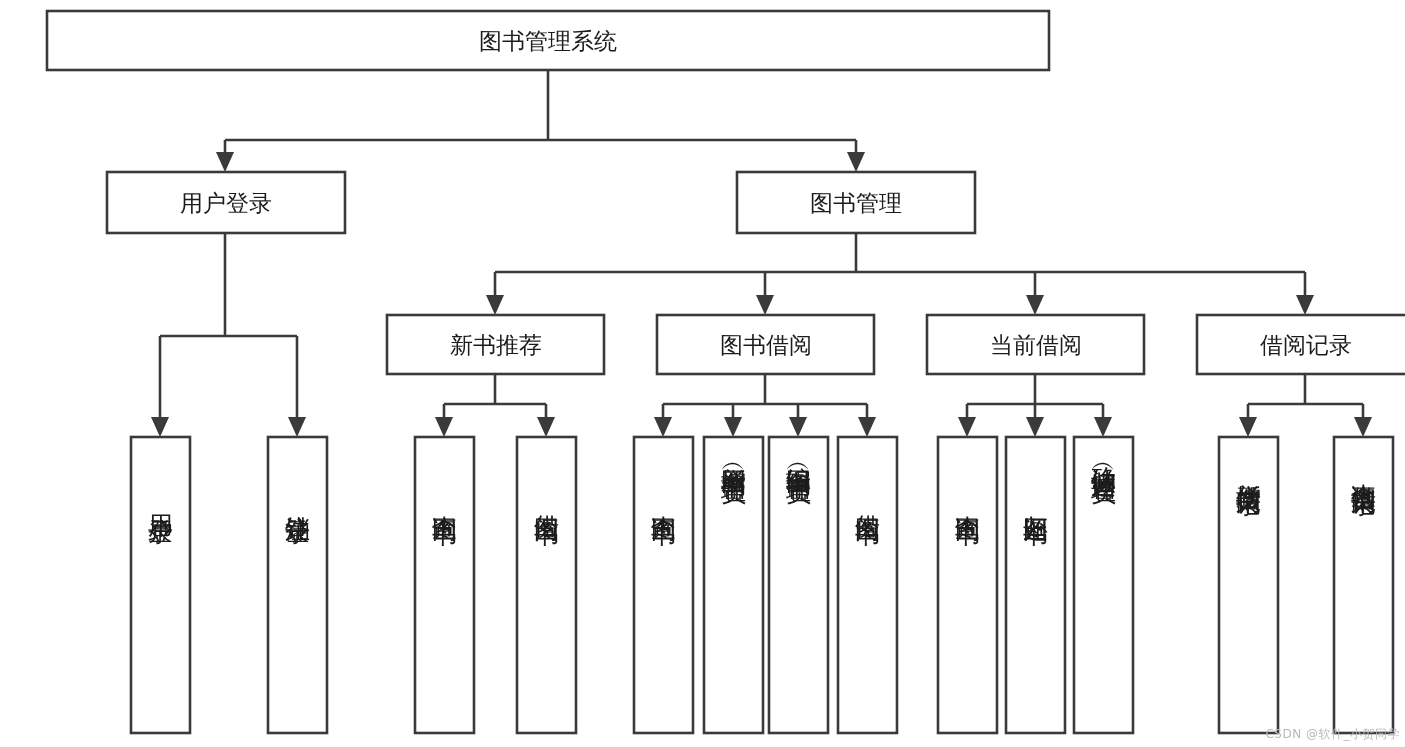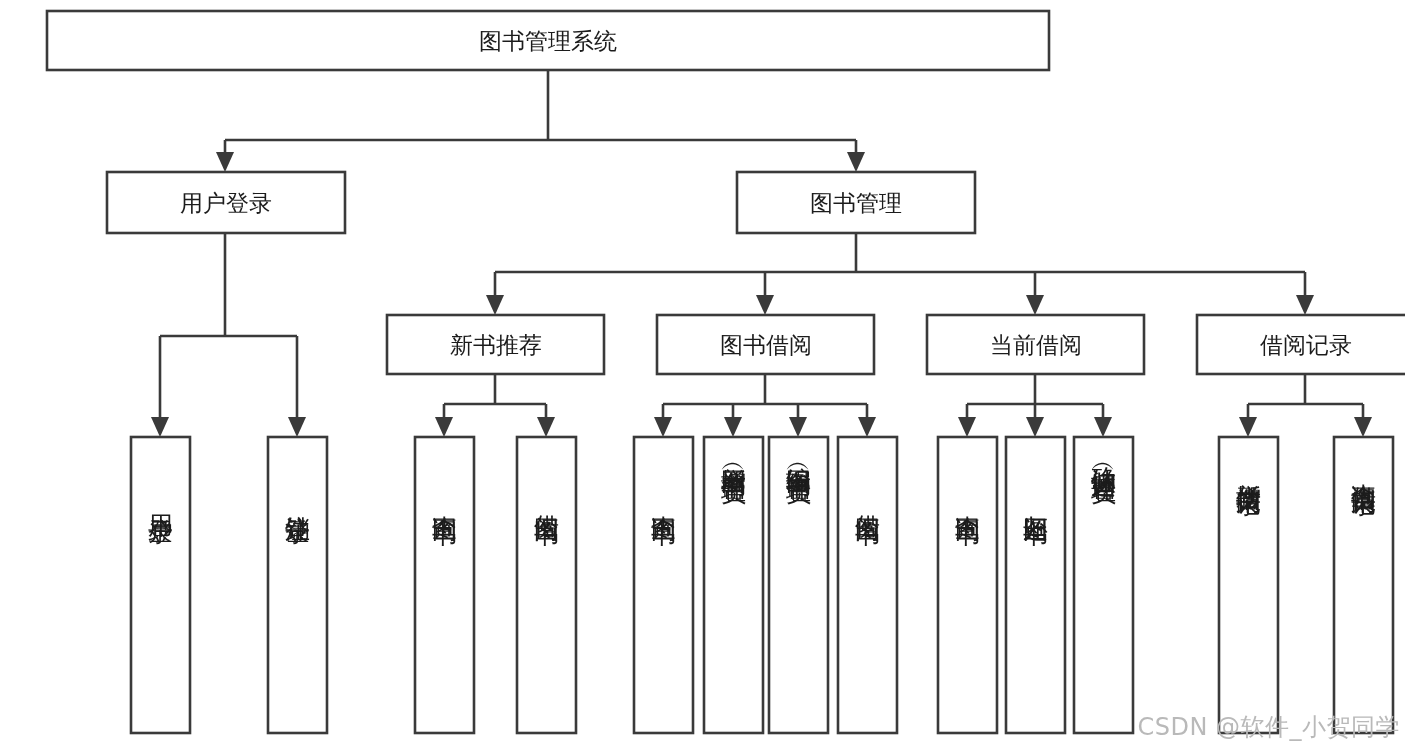--- a/index.html
+++ b/index.html
@@ -69,21 +69,21 @@
     line-height: 1.0;
     color: #1c1c1c;
     letter-spacing: 2px;
     white-space: nowrap;
   }
   .watermark {
     position: absolute;
     right: 31px;
     bottom: 4px;
     font-family: "DejaVu Sans", "Liberation Sans", sans-serif;
-    font-size: 24px;
+    font-size: 12px;
     color: #b9b9b9;
     letter-spacing: 0.5px;
     white-space: nowrap;
     pointer-events: none;
   }
 </style>
 </head>
 <body>
 
 <div id="diagram-root">

